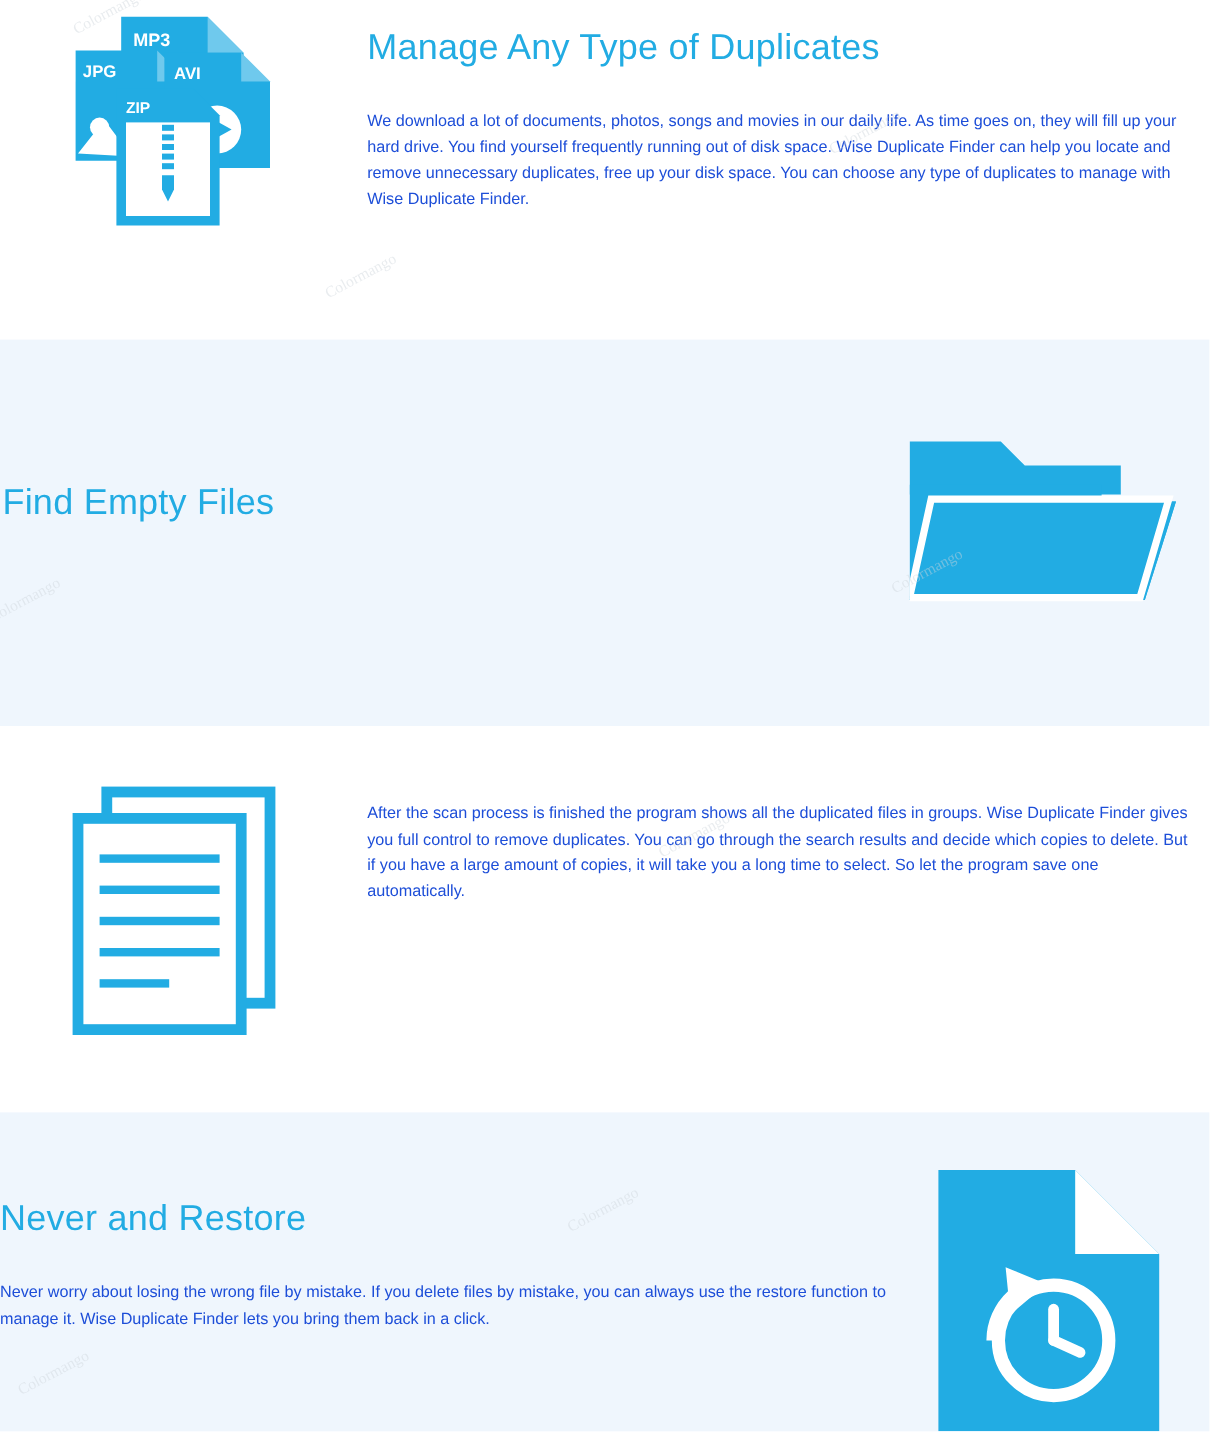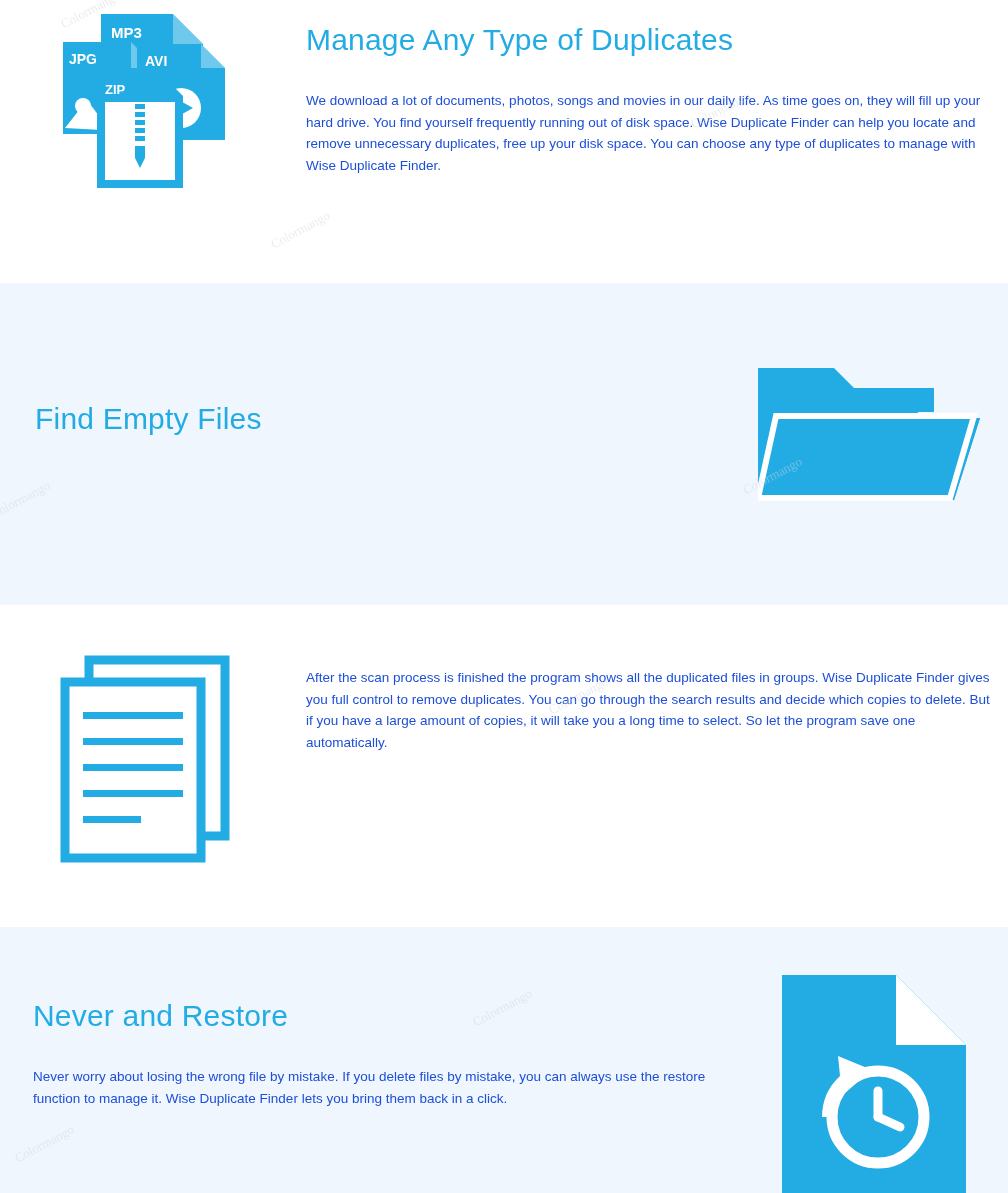--- a/index.html
+++ b/index.html
@@ -17,21 +17,20 @@
   }
 
   .section {
     position: relative;
     width: 1008px;
     box-sizing: border-box;
     overflow: hidden;
   }
   .section.alt {
     background: #eff6fd;
-    padding-left: 33px;
   }
 
   .row {
     display: flex;
     align-items: flex-start;
     width: 100%;
     height: 100%;
   }
 
   .art {

